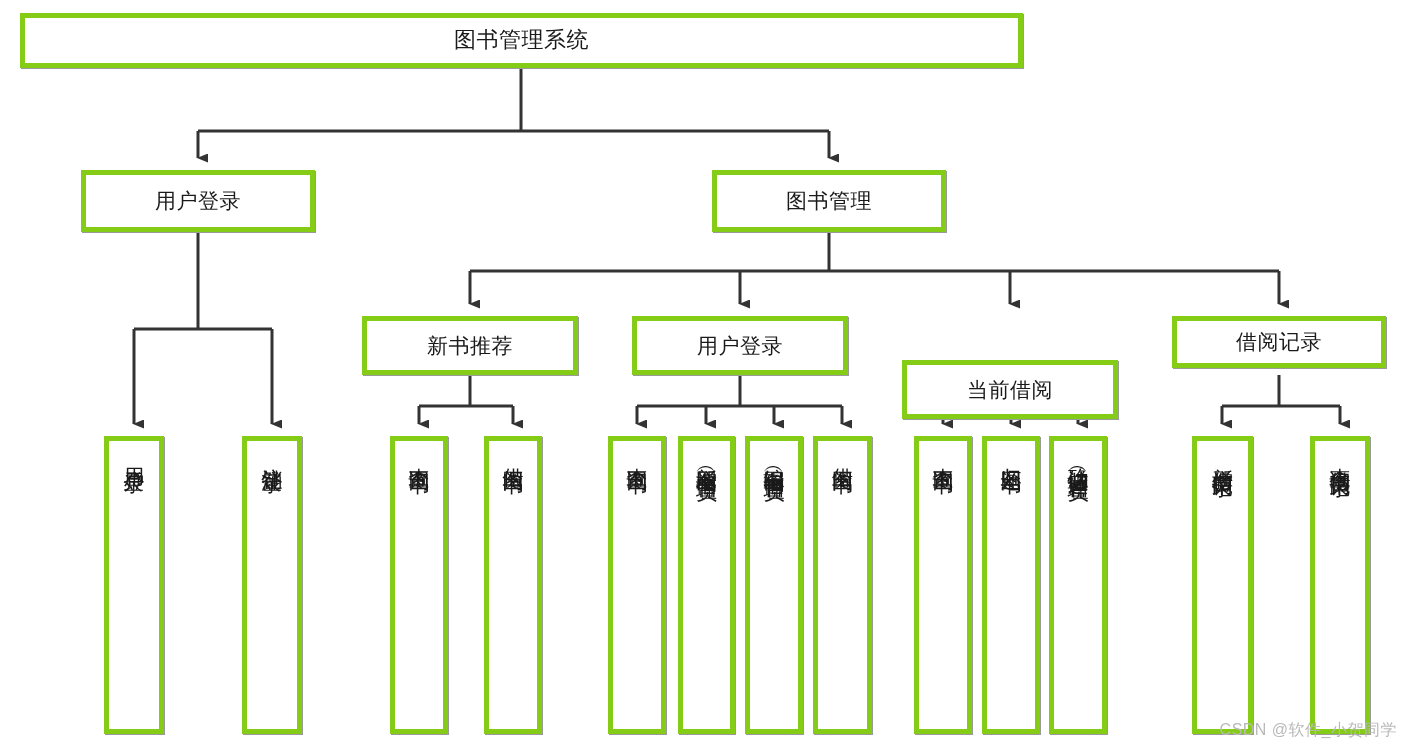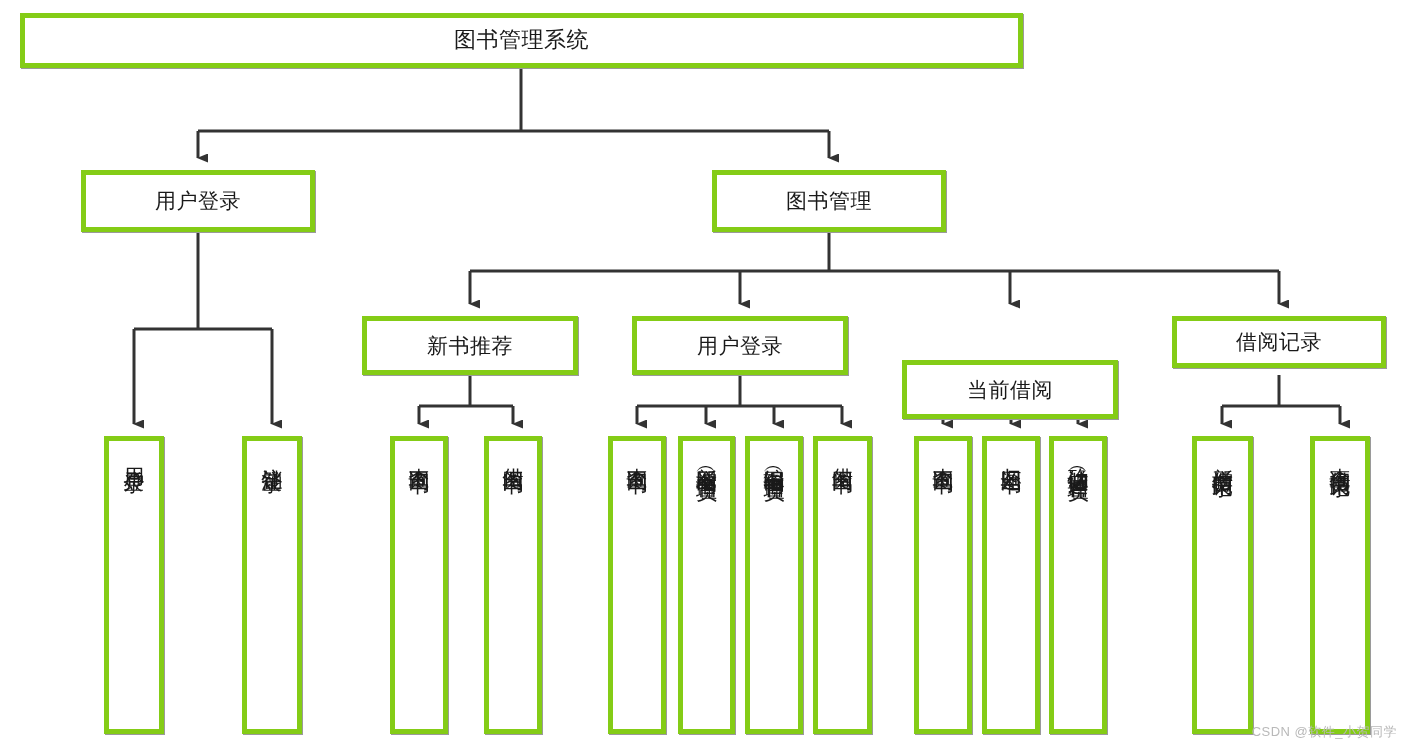--- a/index.html
+++ b/index.html
@@ -61,21 +61,21 @@
     text-orientation: upright;
     font-size: 21px;
     line-height: 1.15;
     letter-spacing: 2px;
     white-space: nowrap;
   }
   #watermark {
     position: absolute;
     right: 8px;
     bottom: 6px;
-    font-size: 13px;
+    font-size: 16px;
     color: #b9b9b9;
     white-space: nowrap;
     letter-spacing: 0.5px;
     pointer-events: none;
   }
 </style>
 </head>
 <body>
 
 <div id="diagram-root">

